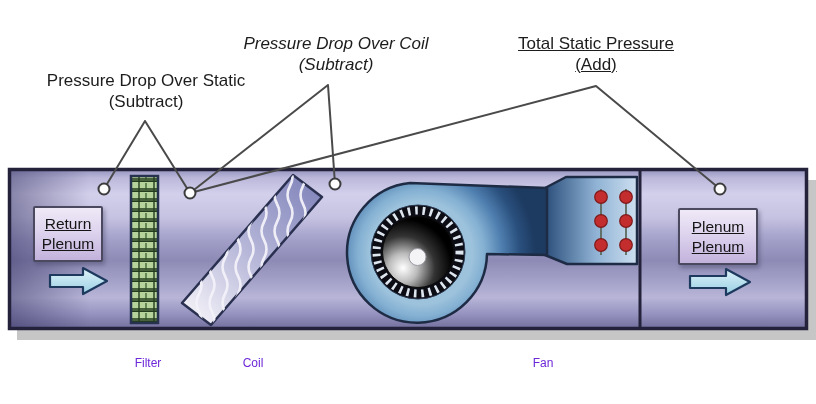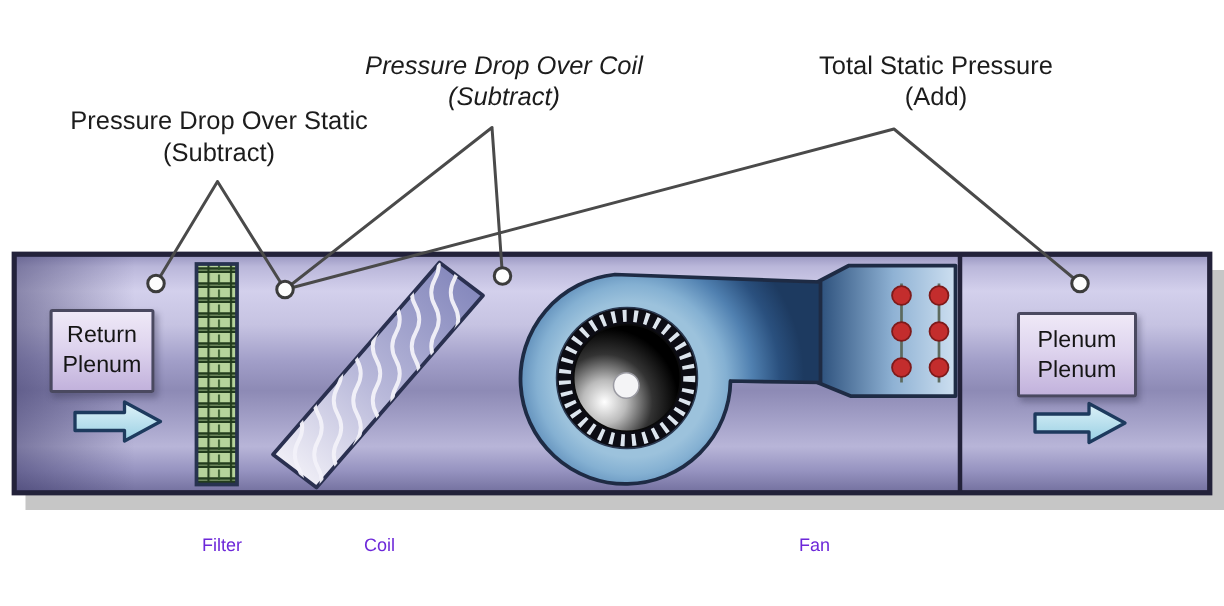--- a/index.html
+++ b/index.html
@@ -16,21 +16,21 @@
   .comp-label{
     position:absolute;text-align:left;color:#6d28d9;
     font-size:12px;line-height:20px;white-space:nowrap;
     transform:translateX(-50%);
   }
   .plenum-box{
     position:absolute;display:flex;flex-direction:column;align-items:center;justify-content:center;
     background:linear-gradient(180deg,#efe9f7 0%,#ded4ee 45%,#c2b2dc 100%);
     border:2px solid #4a4960;border-radius:2px;
     box-shadow:2px 3px 4px rgba(60,60,90,.4);
-    color:#151515;font-size:15.5px;line-height:20px;text-align:center;
+    color:#151515;font-size:15.5px;line-height:20px;text-align:center;text-decoration:underline;
   }
 </style>
 </head>
 <body>
 
 <div id="stage">
 
   <svg width="816" height="404" viewBox="0 0 816 404" aria-hidden="true">
     <defs>
       <linearGradient id="gDuct" x1="0" y1="168" x2="0" y2="330" gradientUnits="userSpaceOnUse">
@@ -145,21 +145,21 @@
   </svg>
 
   <div class="ann" style="left:146px;top:70px;">
     <div>Pressure Drop Over Static</div>
     <div>(Subtract)</div>
   </div>
   <div class="ann" style="left:336px;top:33px;font-style:italic;">
     <div>Pressure Drop Over Coil</div>
     <div>(Subtract)</div>
   </div>
-  <div class="ann" style="left:624px;top:33px;">
+  <div class="ann" style="left:596px;top:33px;text-decoration:underline;">
     <div>Total Static Pressure</div>
     <div>(Add)</div>
   </div>
 
   <div class="plenum-box" style="left:33px;top:206px;width:66px;height:52px;">
     <div>Return</div>
     <div>Plenum</div>
   </div>
   <div class="plenum-box" style="left:678px;top:208px;width:76px;height:53px;">
     <div>Plenum</div>

